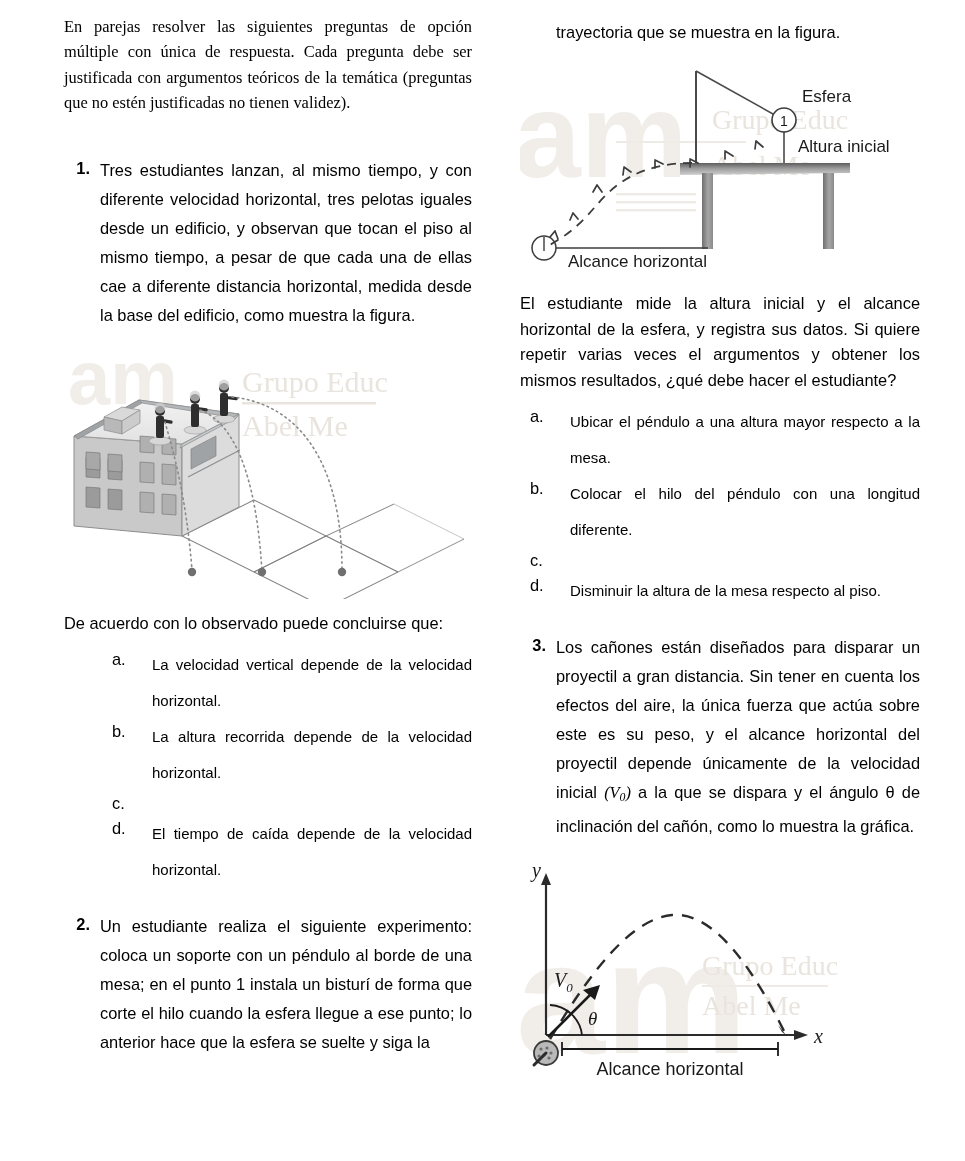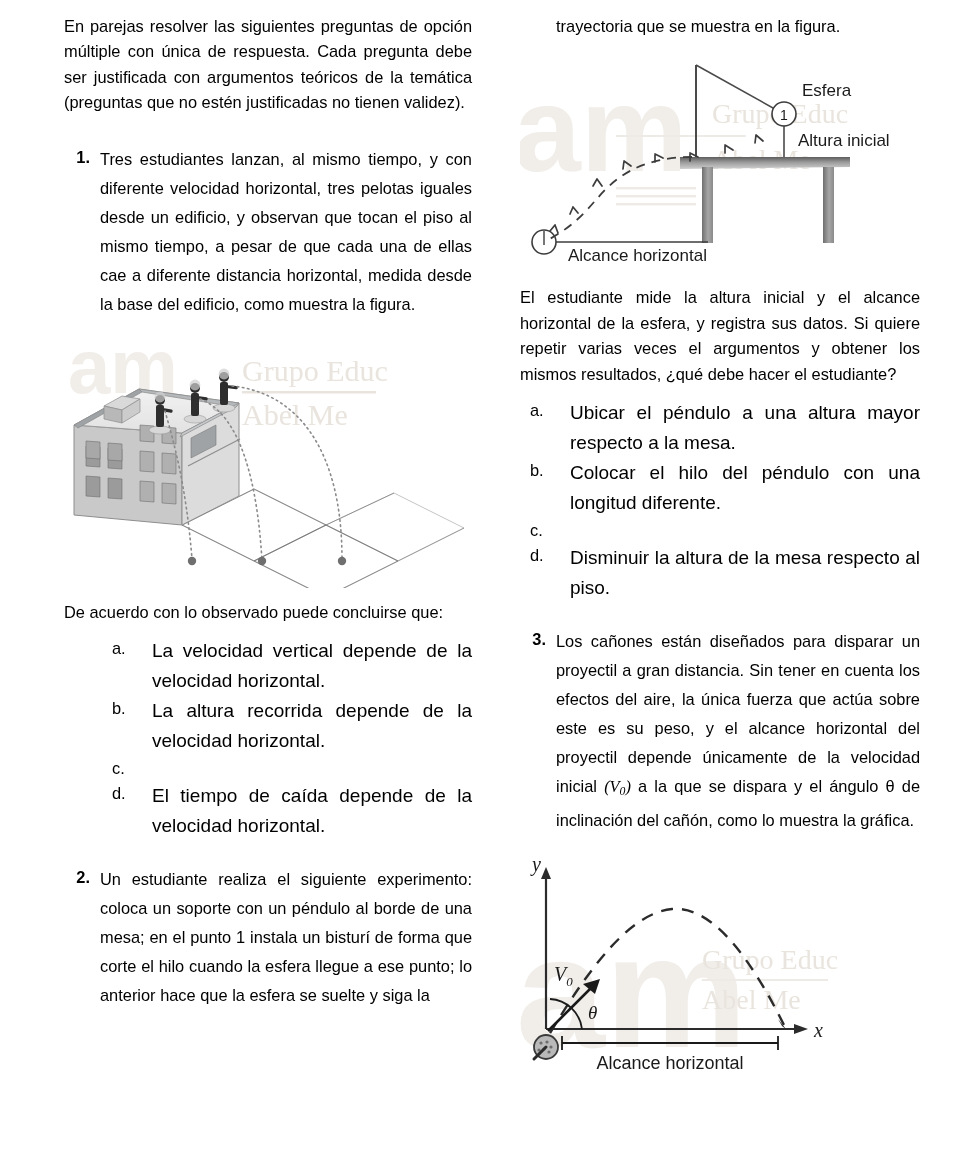--- a/index.html
+++ b/index.html
@@ -34,21 +34,21 @@
     flex: 0 0 400px;
   }
   p.para {
     margin: 0 0 0 0;
     font-size: 16.4px;
     line-height: 25.4px;
     text-align: justify;
     text-justify: inter-word;
     hyphens: none;
   }
-  p.para.gap-after { margin-bottom: 29px; }
+  p.para.gap-after { margin-bottom: 40px; font-family: Liberation Serif, serif; }
   p.para.small-gap { margin-bottom: 11px; }
 
   
   .qlist {
     margin: 0;
     padding: 0;
     list-style: none;
   }
   .qitem {
     display: flex;
@@ -87,22 +87,22 @@
   .optitem .marker {
     flex: 0 0 40px;
     width: 40px;
     font-size: 16.4px;
     line-height: 25.4px;
     text-align: left;
     box-sizing: border-box;
   }
   .optitem .obody {
     flex: 1 1 auto;
-    font-size: 19px;
-    line-height: 30px;
+    font-size: 15px;
+    line-height: 36px;
     text-align: justify;
   }
   .optlist.indent-a { padding-left: 48px; }
   .optlist.indent-b { padding-left: 10px; }
 
   .fig { position: relative; }
   .fig svg { display: block; }
 
   .sub { font-size: 0.72em; vertical-align: -0.22em; }
   .ital-serif { font-family: "Liberation Serif", serif; font-style: italic; }
@@ -257,21 +257,21 @@
       <li class="qitem">
         <span class="marker">2.</span>
         <span class="qbody">Un estudiante realiza el siguiente experimento: coloca un soporte con un péndulo al borde de una mesa; en el punto 1 instala un bisturí de forma que corte el hilo cuando la esfera llegue a ese punto; lo anterior hace que la esfera se suelte y siga la</span>
       </li>
     </ul>
 
   </div>
 
   <div class="col right">
 
-    <p class="para" style="padding-left:36px;">trayectoria que se muestra en la figura.</p>
+    <p class="para" style="padding-left:36px;margin-top:6px;">trayectoria que se muestra en la figura.</p>
 
     <div class="fig" style="margin: 14px 0 10px 0;">
       <svg width="400" height="222" viewBox="0 0 400 222">
         <defs>
           <linearGradient id="tableTop" x1="0" y1="0" x2="0" y2="1">
             <stop offset="0%" stop-color="#5d5d5d"></stop>
             <stop offset="45%" stop-color="#9c9c9c"></stop>
             <stop offset="100%" stop-color="#cfcfcf"></stop>
           </linearGradient>
           <linearGradient id="legG" x1="0" y1="0" x2="1" y2="0">

